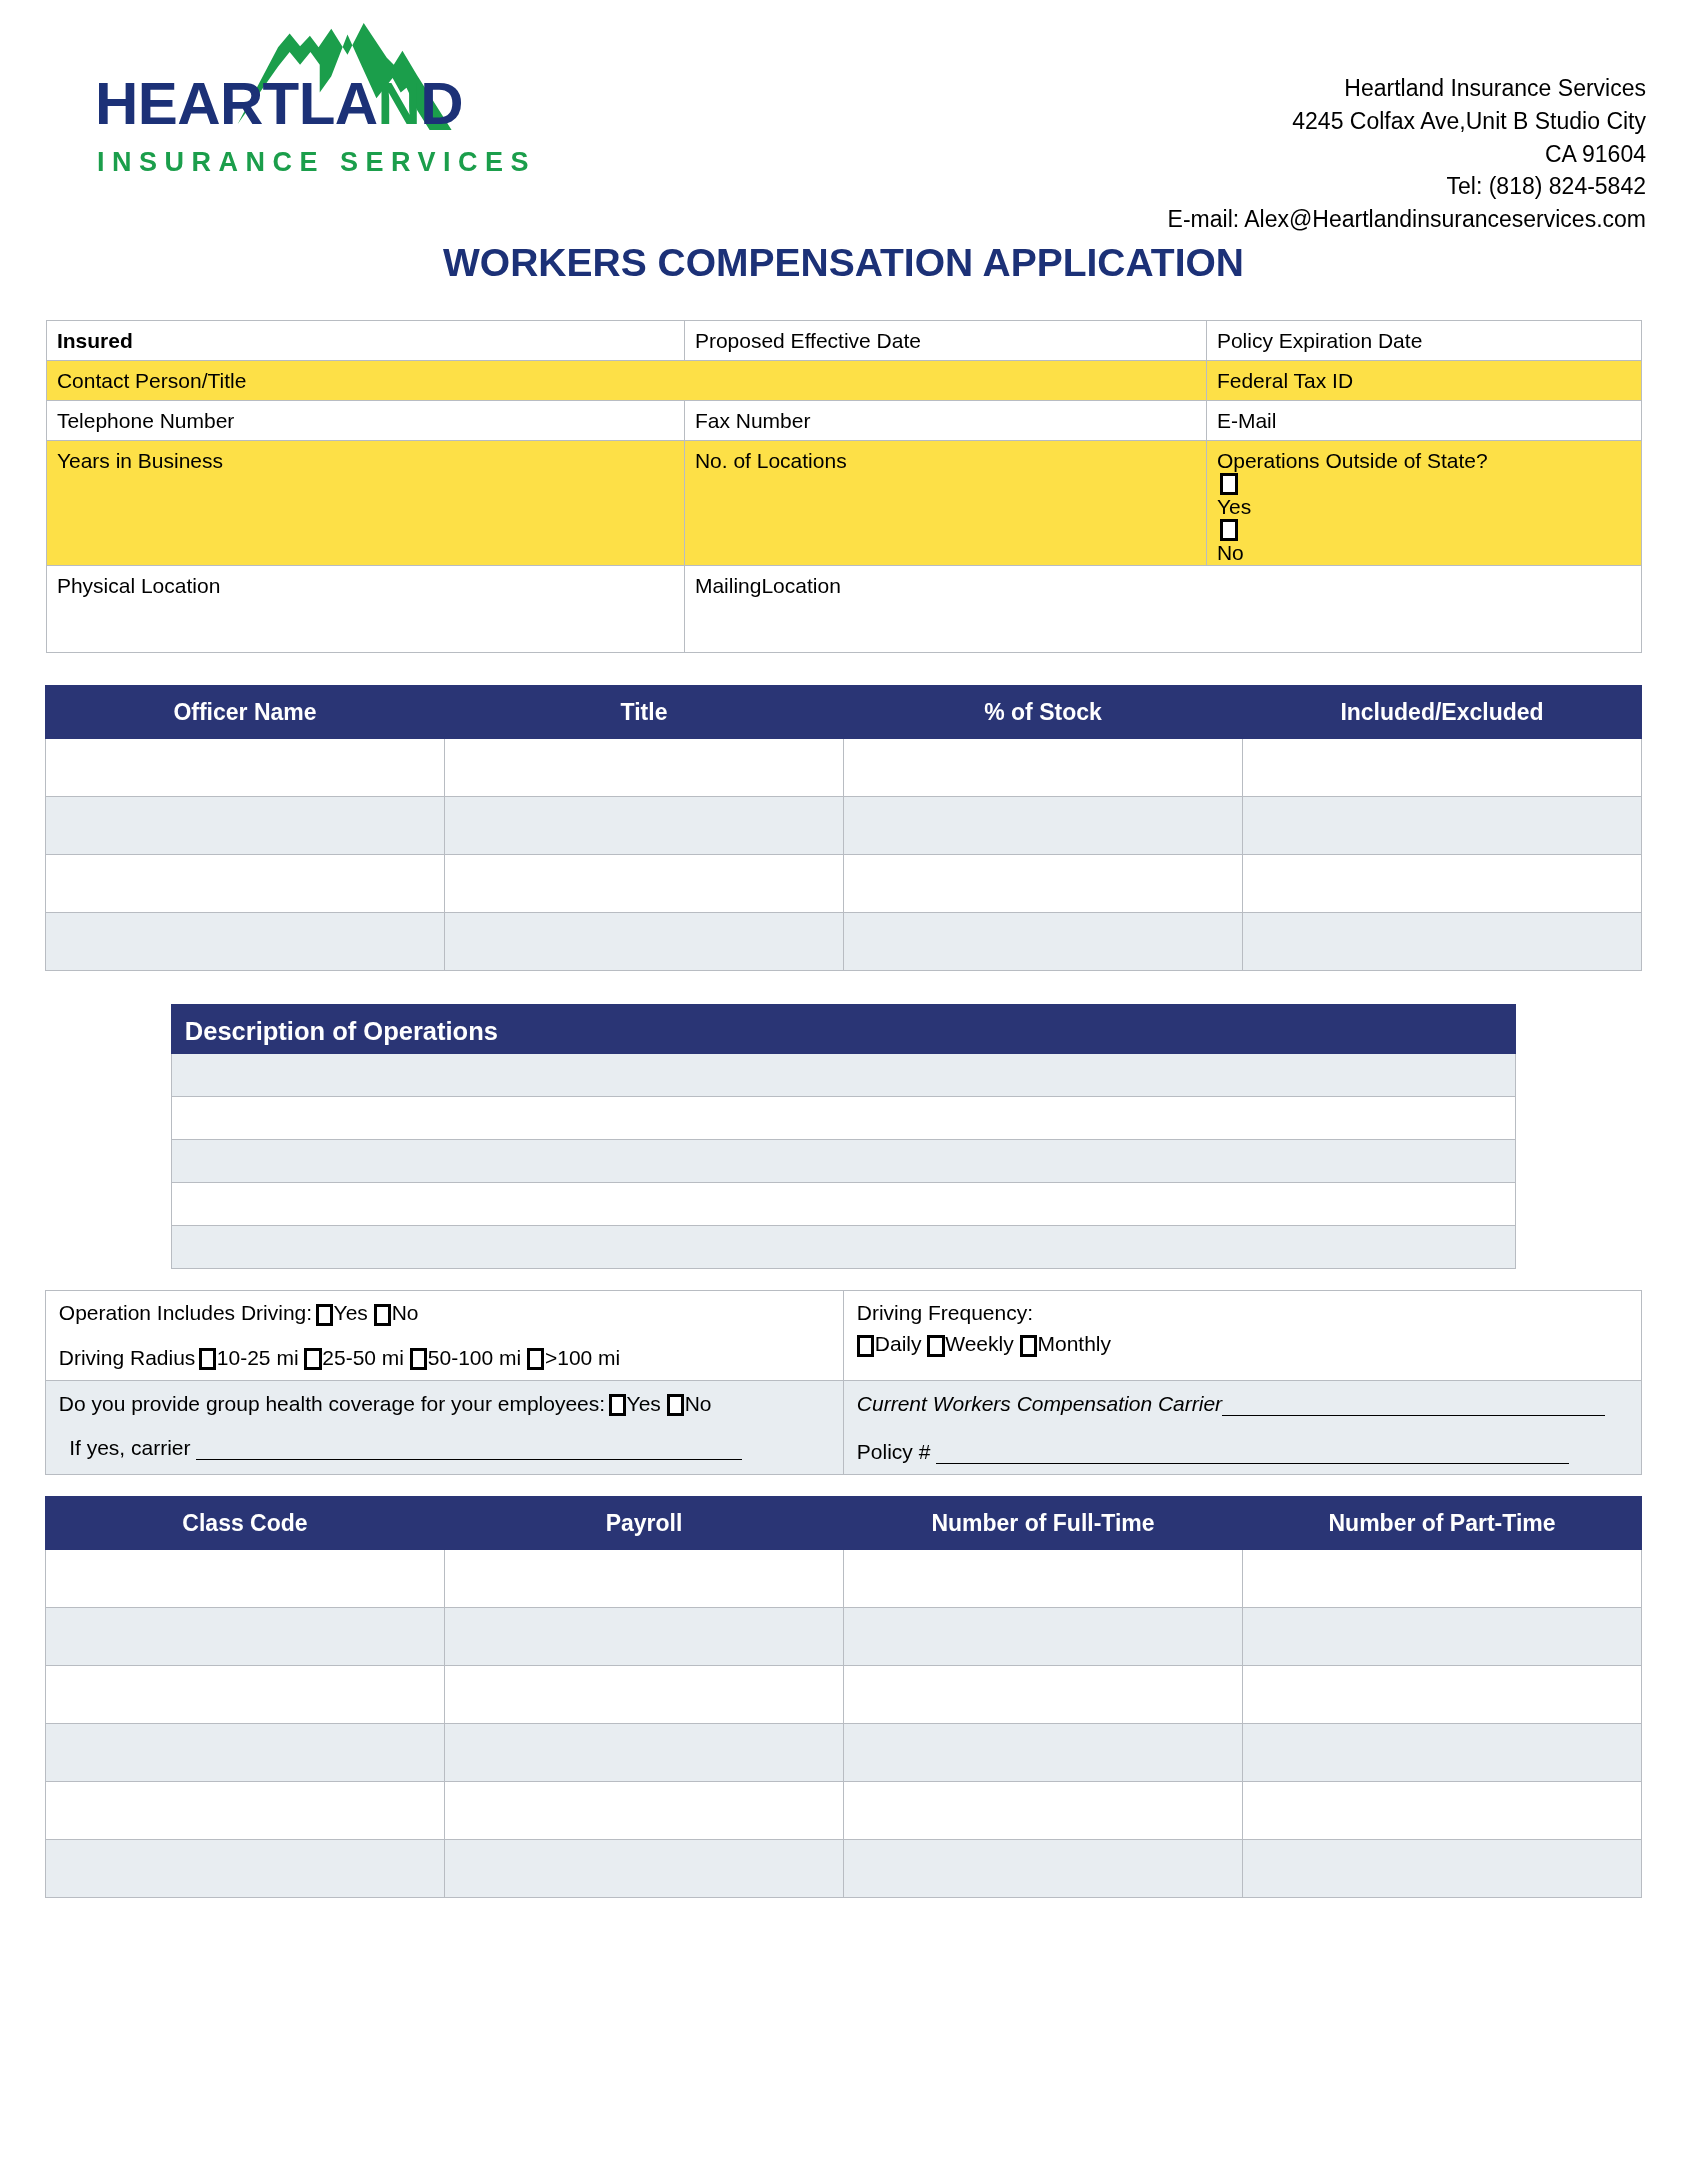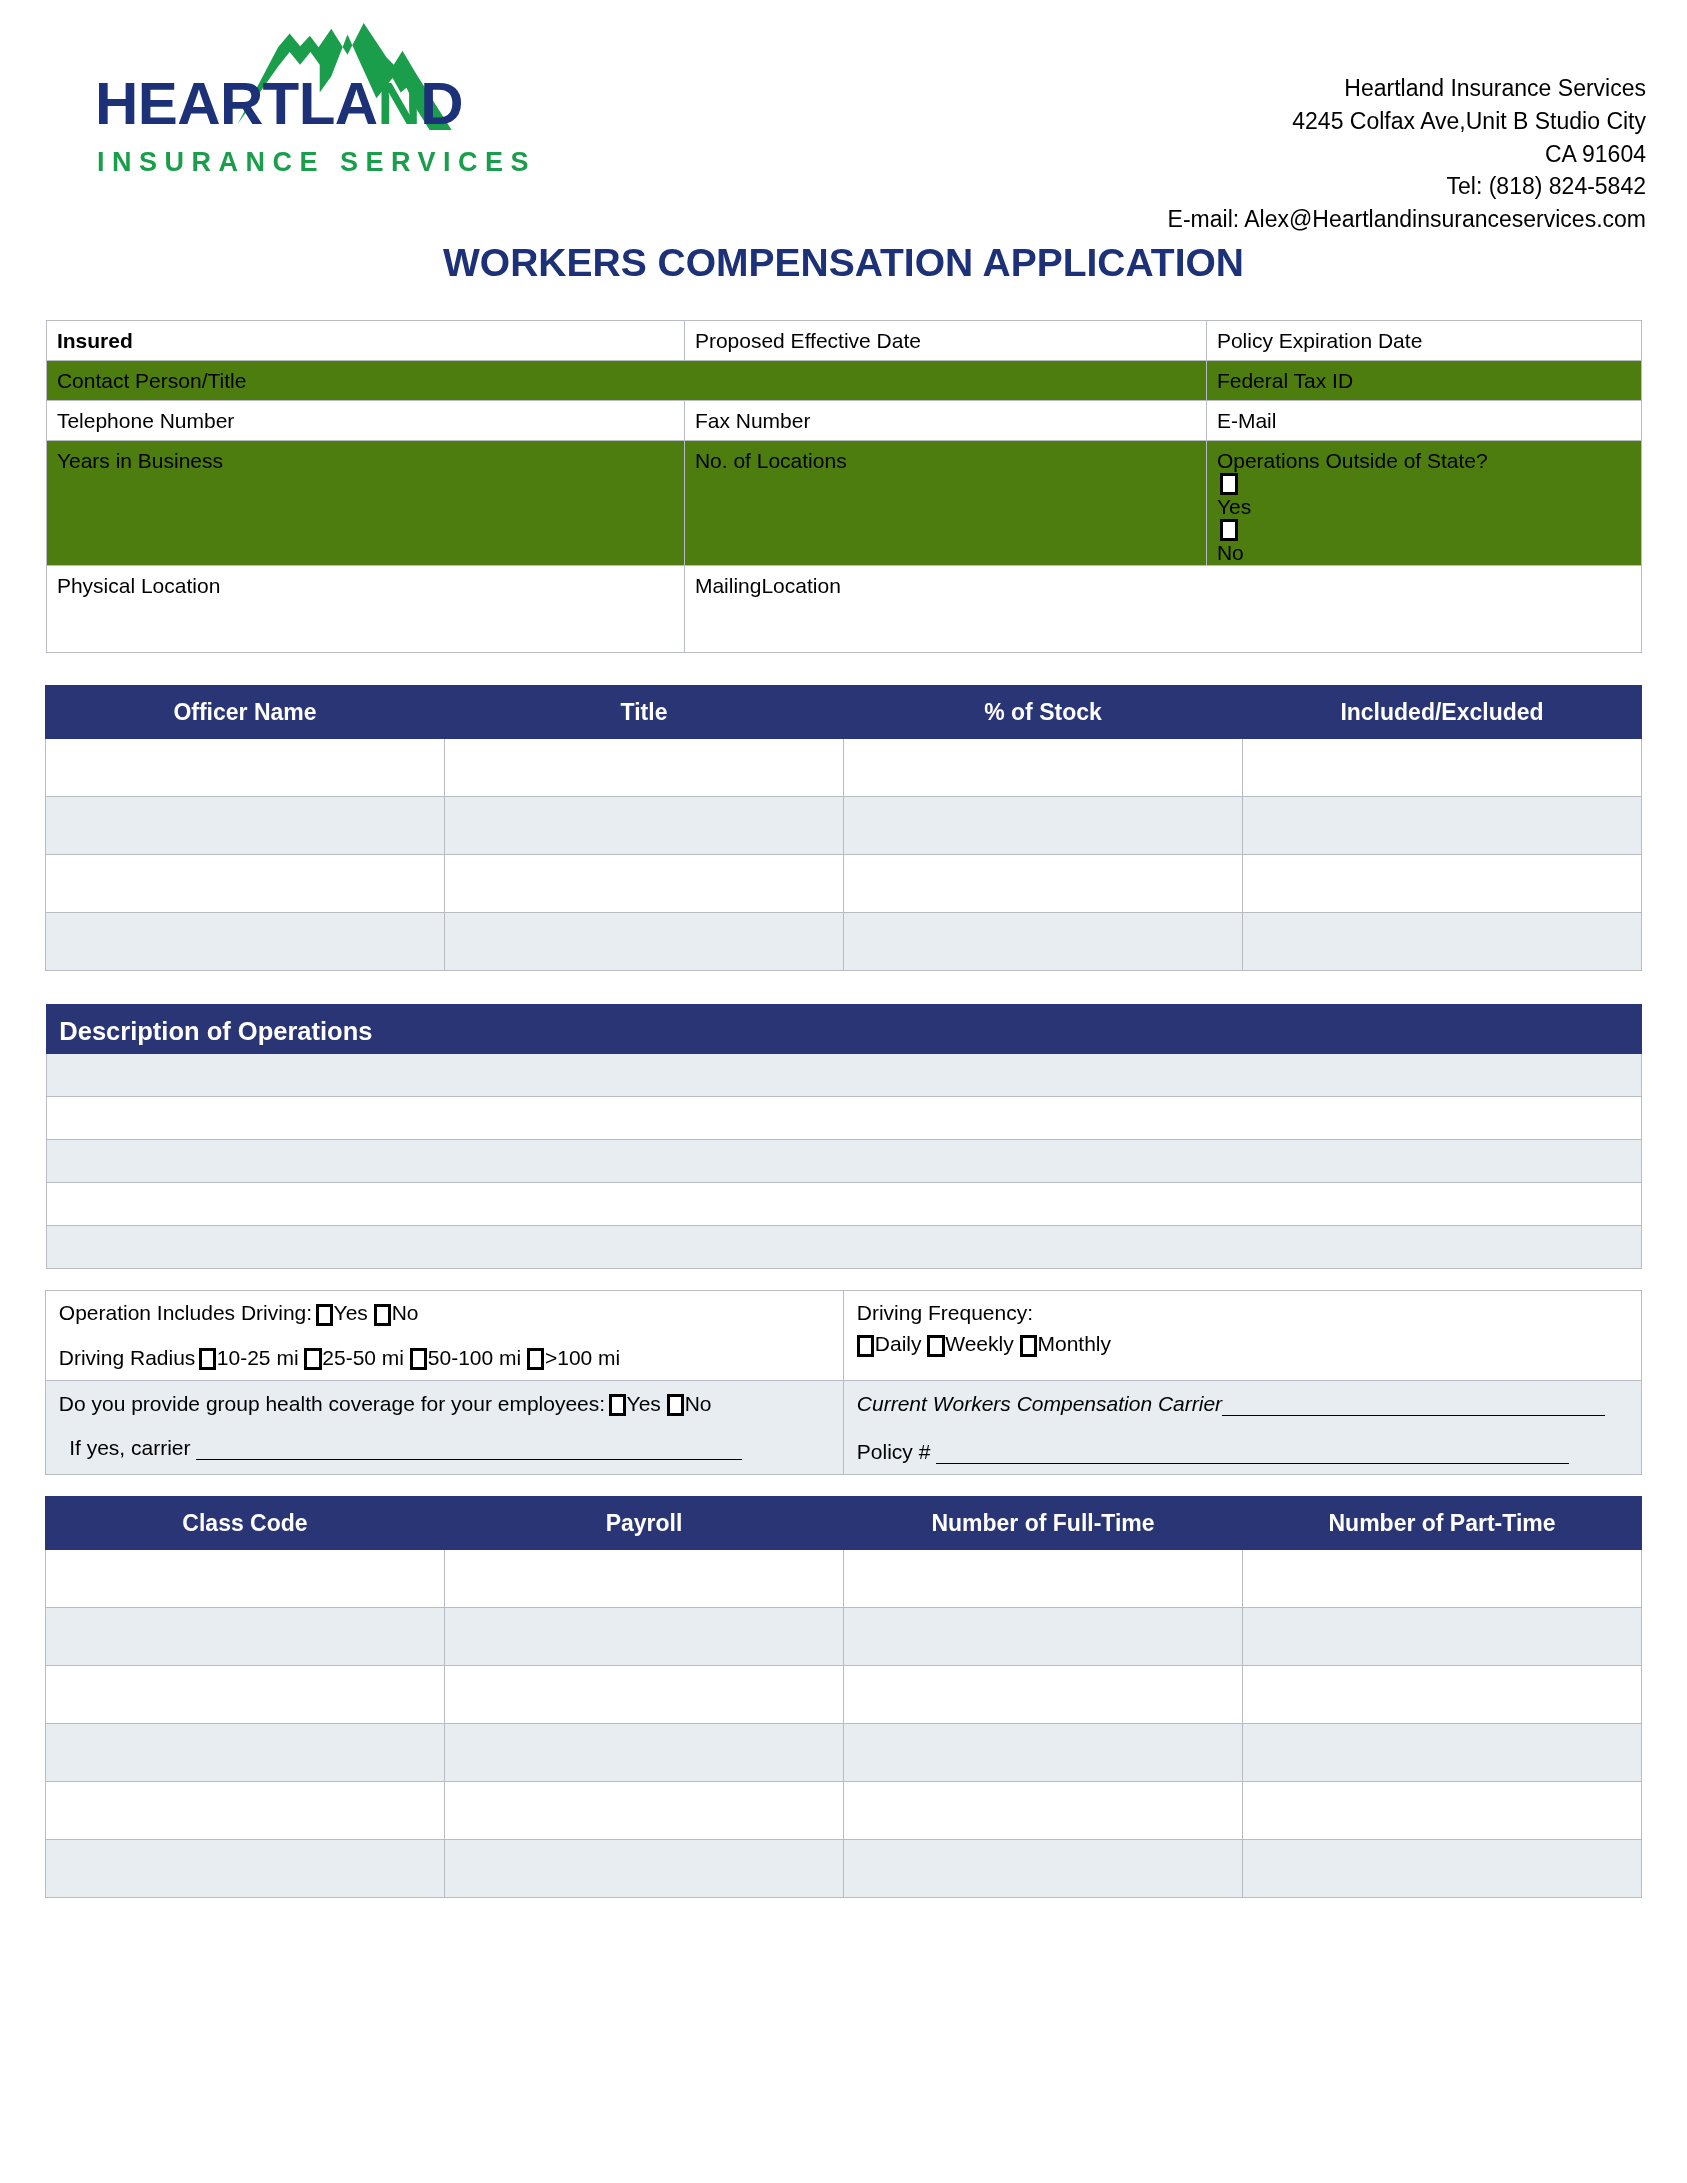--- a/index.html
+++ b/index.html
@@ -83,39 +83,39 @@
     text-align: center;
     font-size: 39px;
     font-weight: bold;
     color: #1c3177;
     letter-spacing: 0px;
     margin: 8.7px 0 35px 0;
   }
 
   
   .tbl {
-    width: 1596px;
+    width: 1345px;
     margin: 0 auto;
     border-collapse: collapse;
     table-layout: fixed;
   }
   .tbl td, .tbl th {
     border: 1.2px solid #b8bcc2;
     vertical-align: top;
     padding: 8.1px 10.4px 0 10.4px;
     font-size: 21px;
     font-weight: normal;
     text-align: left;
   }
 
   
   .info-tbl td {
     height: 40px;
   }
-  .info-tbl .row-shade { background: #4d7c0f; }
+  .info-tbl .row-shade { background: #fde047; }
   .info-tbl .tall { height: 87px; }
   .lbl { display: inline-block; }
   .lbl-strong { font-weight: bold; }
 
   .checkline {
     display: inline-flex;
     align-items: flex-start;
     white-space: nowrap;
     flex-direction: column;
   }

